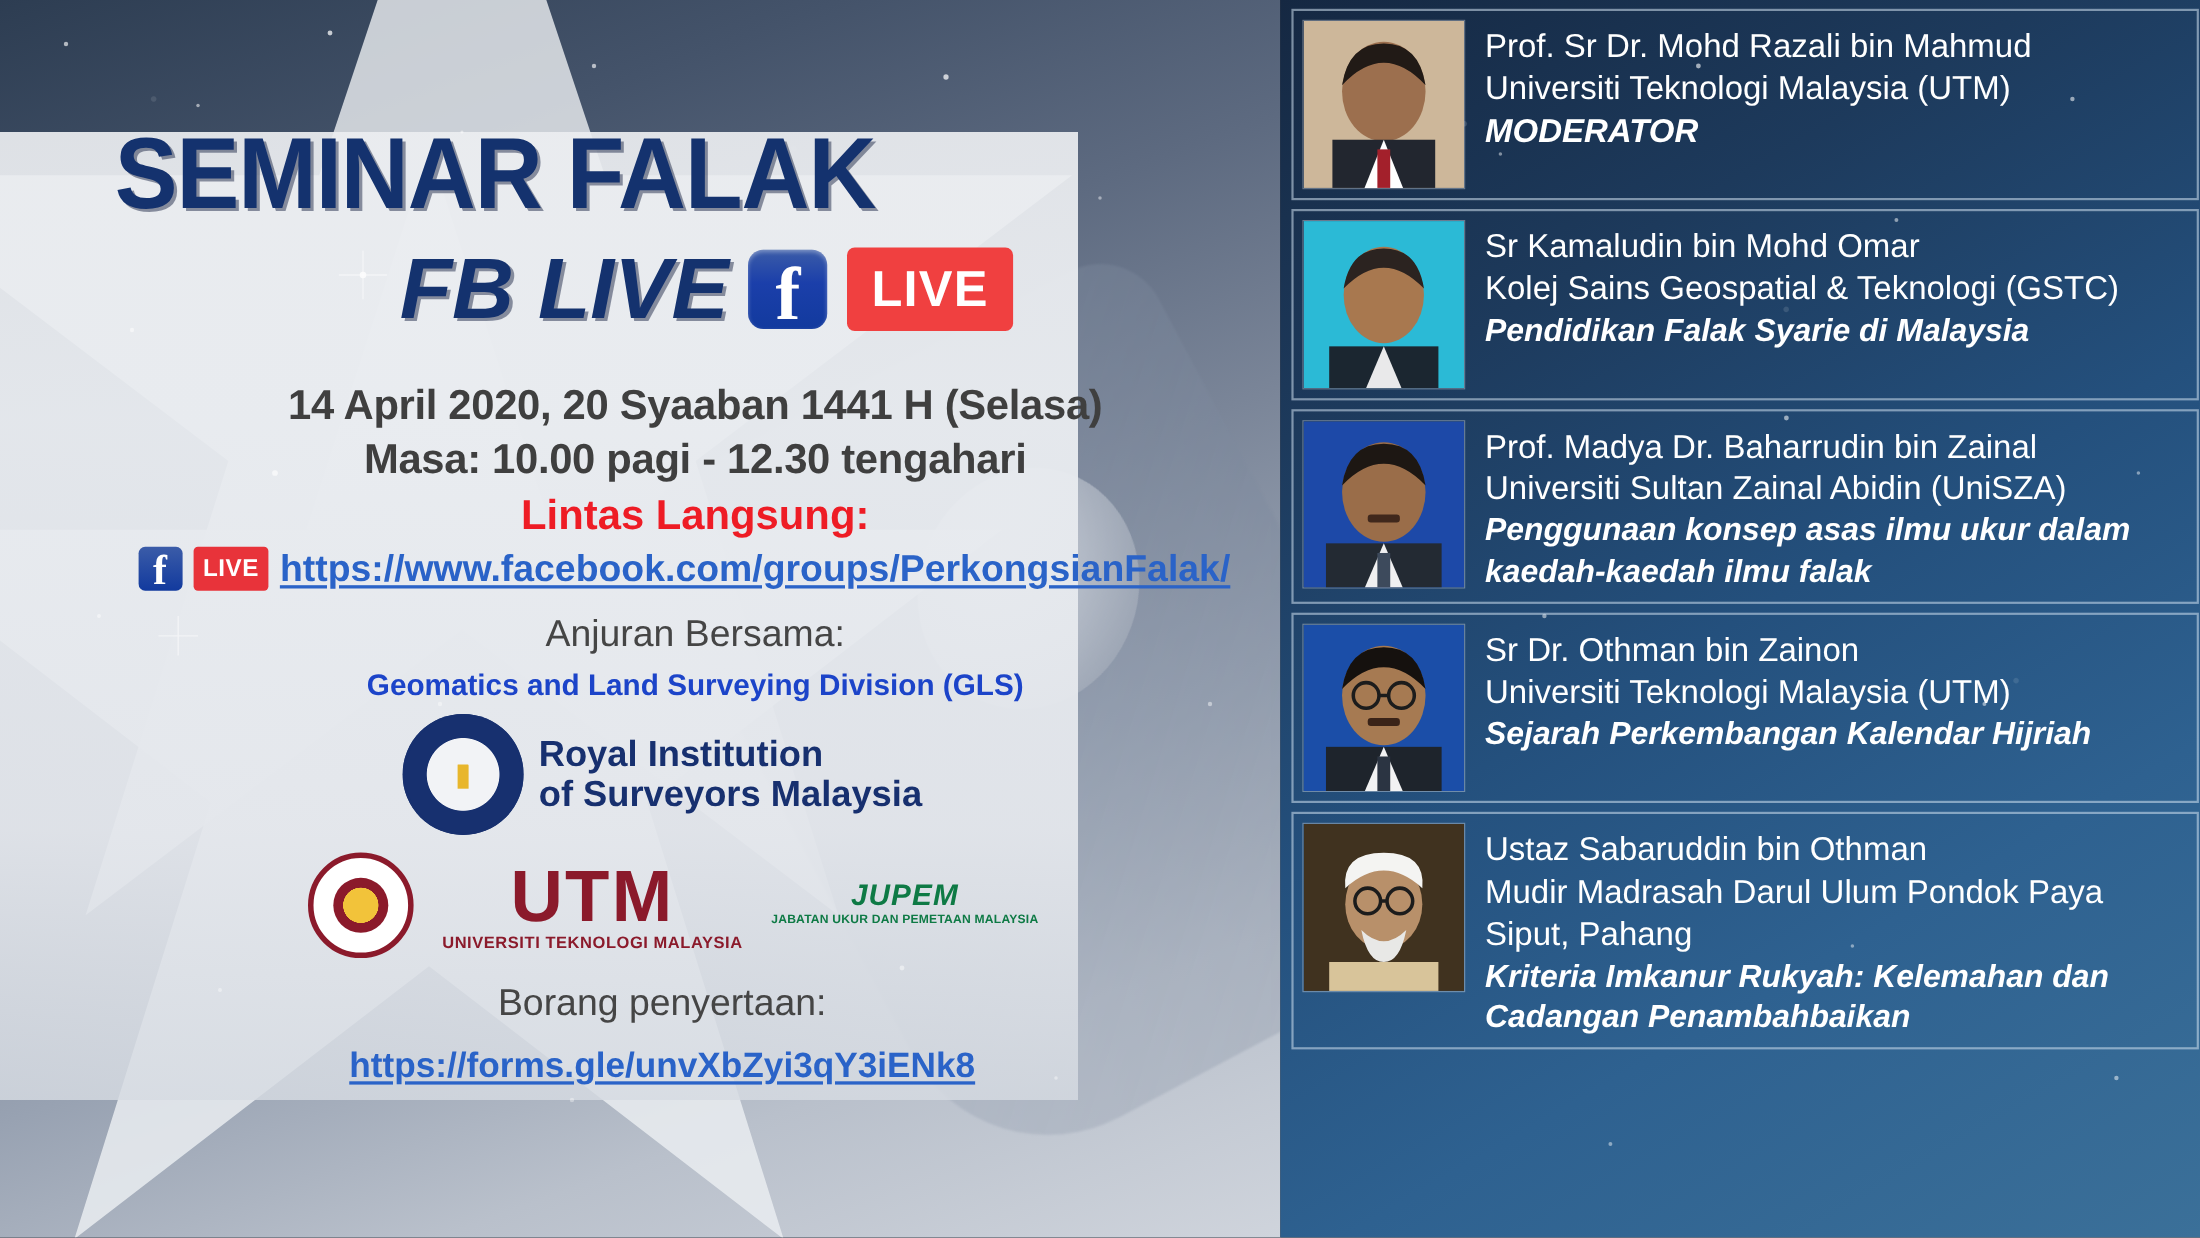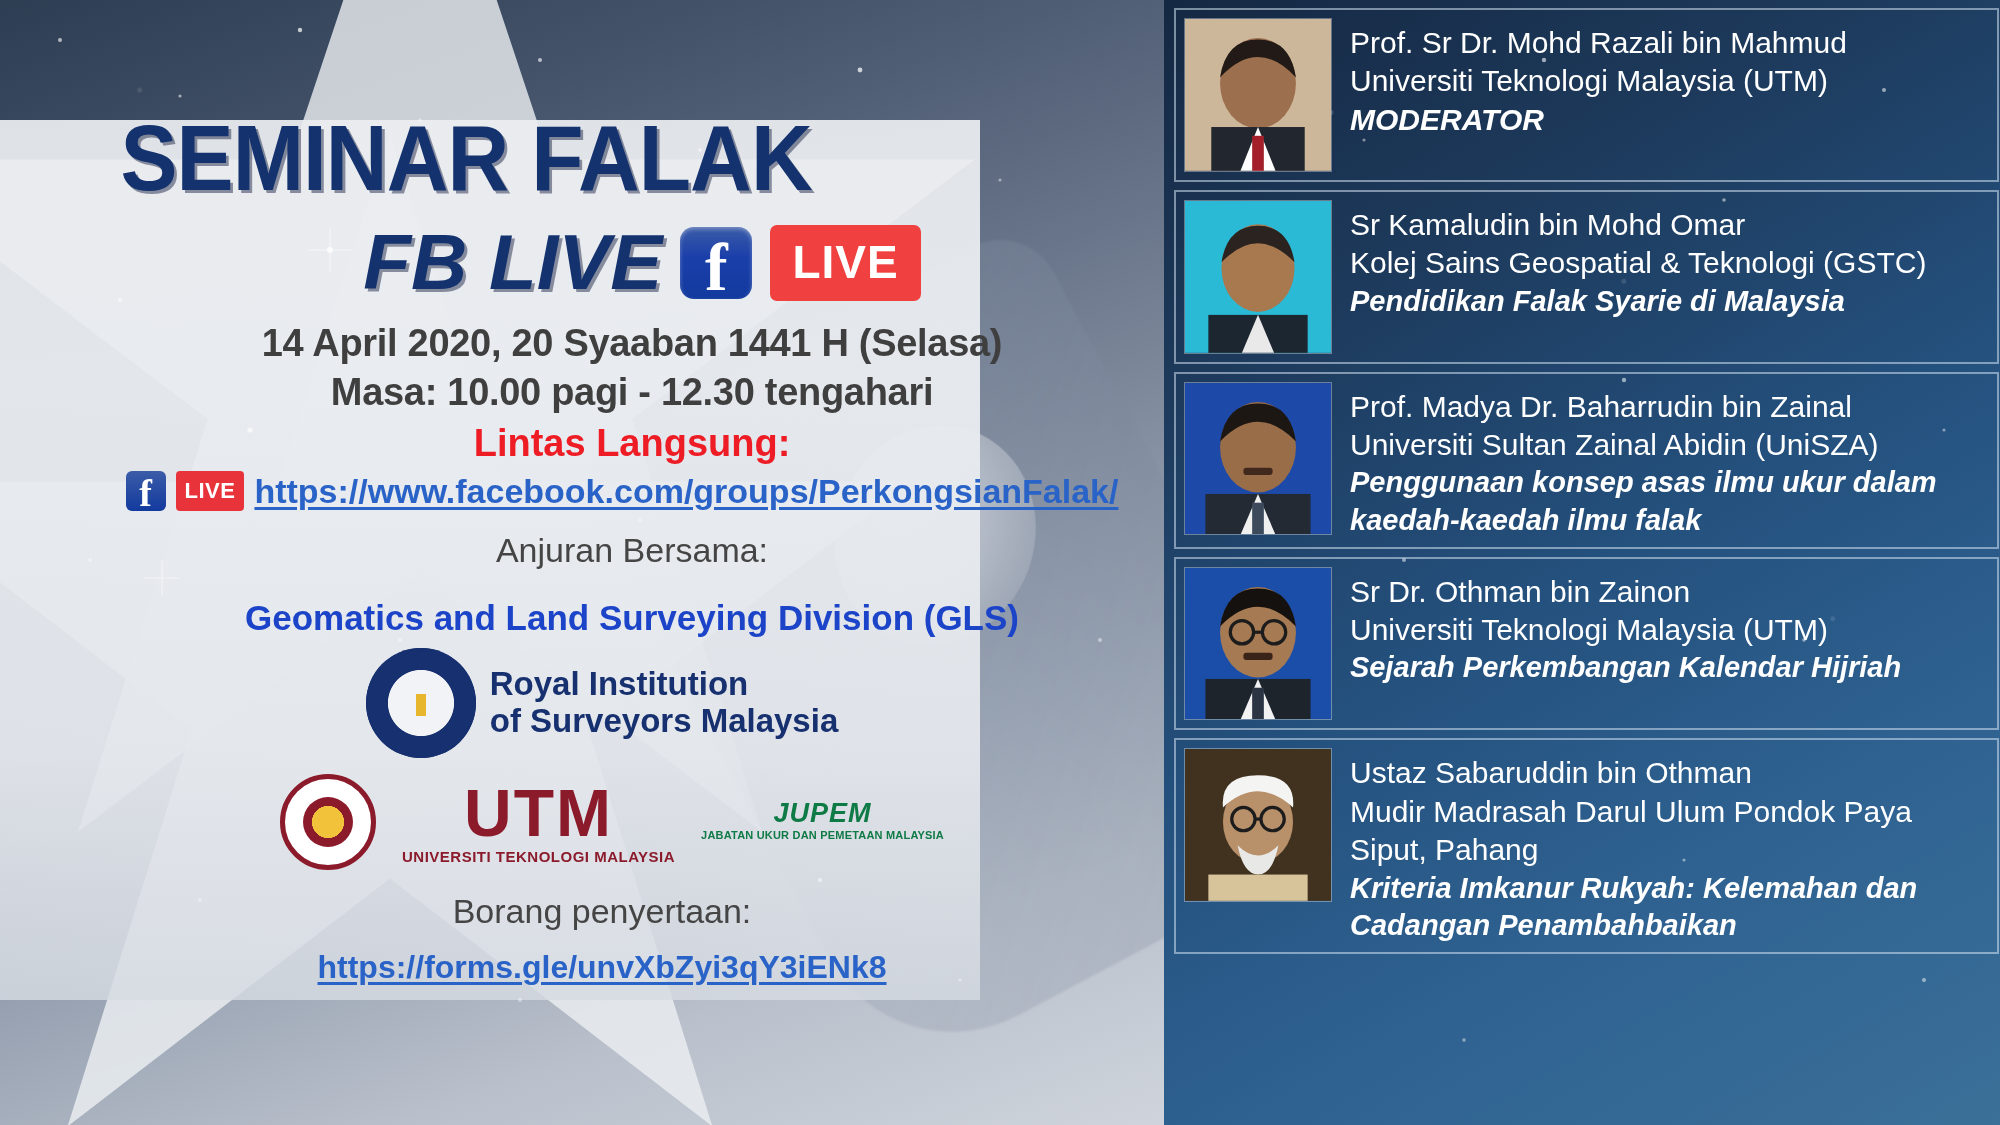--- a/index.html
+++ b/index.html
@@ -51,21 +51,21 @@
   }
   .bigstar2{
     position:absolute; left:-230px; top:60px; width:1240px; height:1240px;
     background:rgba(233,236,240,.86);
     clip-path:polygon(50% 6%,59% 34%,92% 34%,66% 54%,76% 86%,50% 66%,24% 86%,34% 54%,8% 34%,41% 34%);
   }
   .leftpanel-fade{
     position:absolute; left:0; top:120px; width:980px; height:880px;
     background:linear-gradient(180deg,rgba(236,238,241,.92) 0%,rgba(233,236,240,.96) 30%,rgba(228,231,236,.94) 72%,rgba(214,219,226,.82) 100%);
   }
-  .content{ position:relative; z-index:5; width:1264px; padding:0 46px; }
+  .content{ position:relative; z-index:5; width:1264px; padding:0 30px; }
 
   .title{
     margin-top:112px;
     text-align:left;
     padding-left:80px;
     font-size:92px;
     line-height:1;
     font-weight:bold;
     letter-spacing:-1px;
     color:#14326e;
@@ -95,21 +95,21 @@
     font-family:"Liberation Serif", serif;
     line-height:.92;
   }
   .live-badge{
     background:#f04040; color:#fff; font-weight:bold;
     font-size:46px; padding:10px 22px 12px; border-radius:7px;
     letter-spacing:1px;
   }
 
   .dateline{
-    margin-top:14px; text-align:center;
+    margin-top:40px; text-align:center;
     font-size:38px; font-weight:bold; color:#3f3f3f;
     letter-spacing:-.3px;
   }
   .timeline{
     margin-top:6px; text-align:center;
     font-size:38px; font-weight:bold; color:#3f3f3f;
     letter-spacing:-.3px;
   }
   .lintas{
     margin-top:8px; text-align:center;
@@ -132,22 +132,22 @@
   .urltext{
     font-size:34px;font-weight:bold;color:#2a63c8;
     text-decoration:underline; text-underline-offset:4px;
   }
 
   .anjuran{
     margin-top:20px; text-align:center;
     font-size:34px; color:#454545; font-weight:normal;
   }
   .gls{
-    margin-top:28px; text-align:center;
-    font-size:35px; font-weight:bold; color:#1c44c9;
+    margin-top:12px; text-align:center;
+    font-size:27px; font-weight:bold; color:#1c44c9;
   }
 
   .rism-row{
     margin-top:10px; display:flex; align-items:center; justify-content:center; gap:14px;
     padding-right:60px;
   }
   .rism-seal{
     width:110px;height:110px;border-radius:50%;
     background:radial-gradient(circle at 50% 50%, #f2f3f6 0 42%, #17306f 43% 100%);
     position:relative; flex:none;

